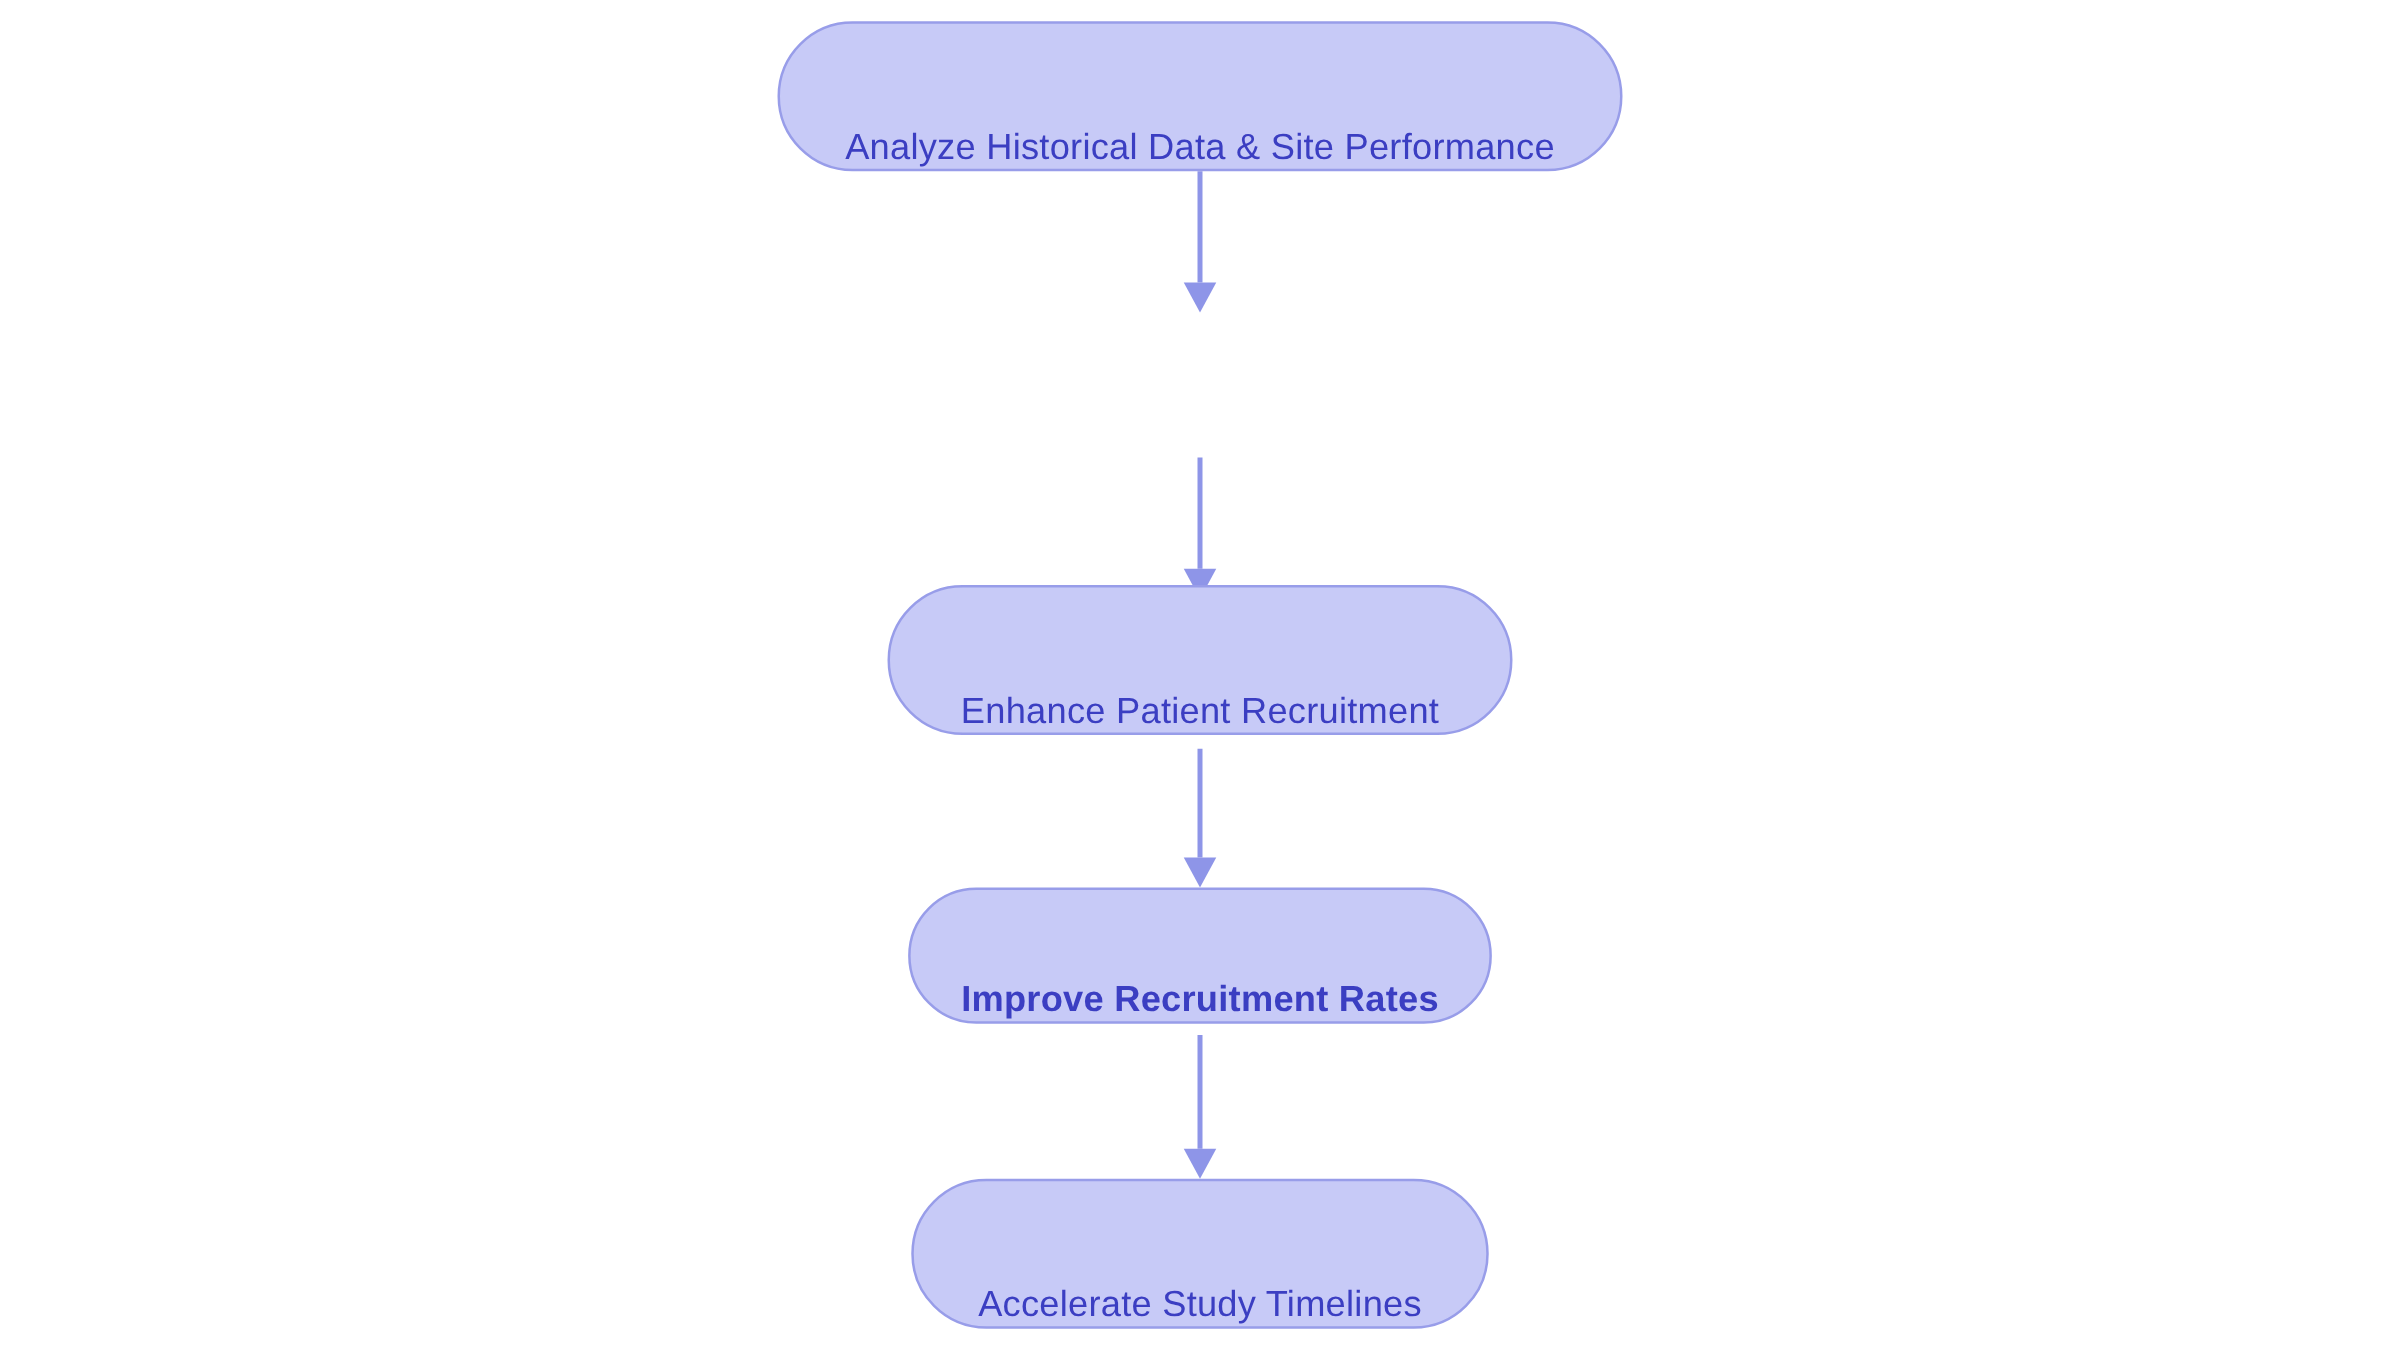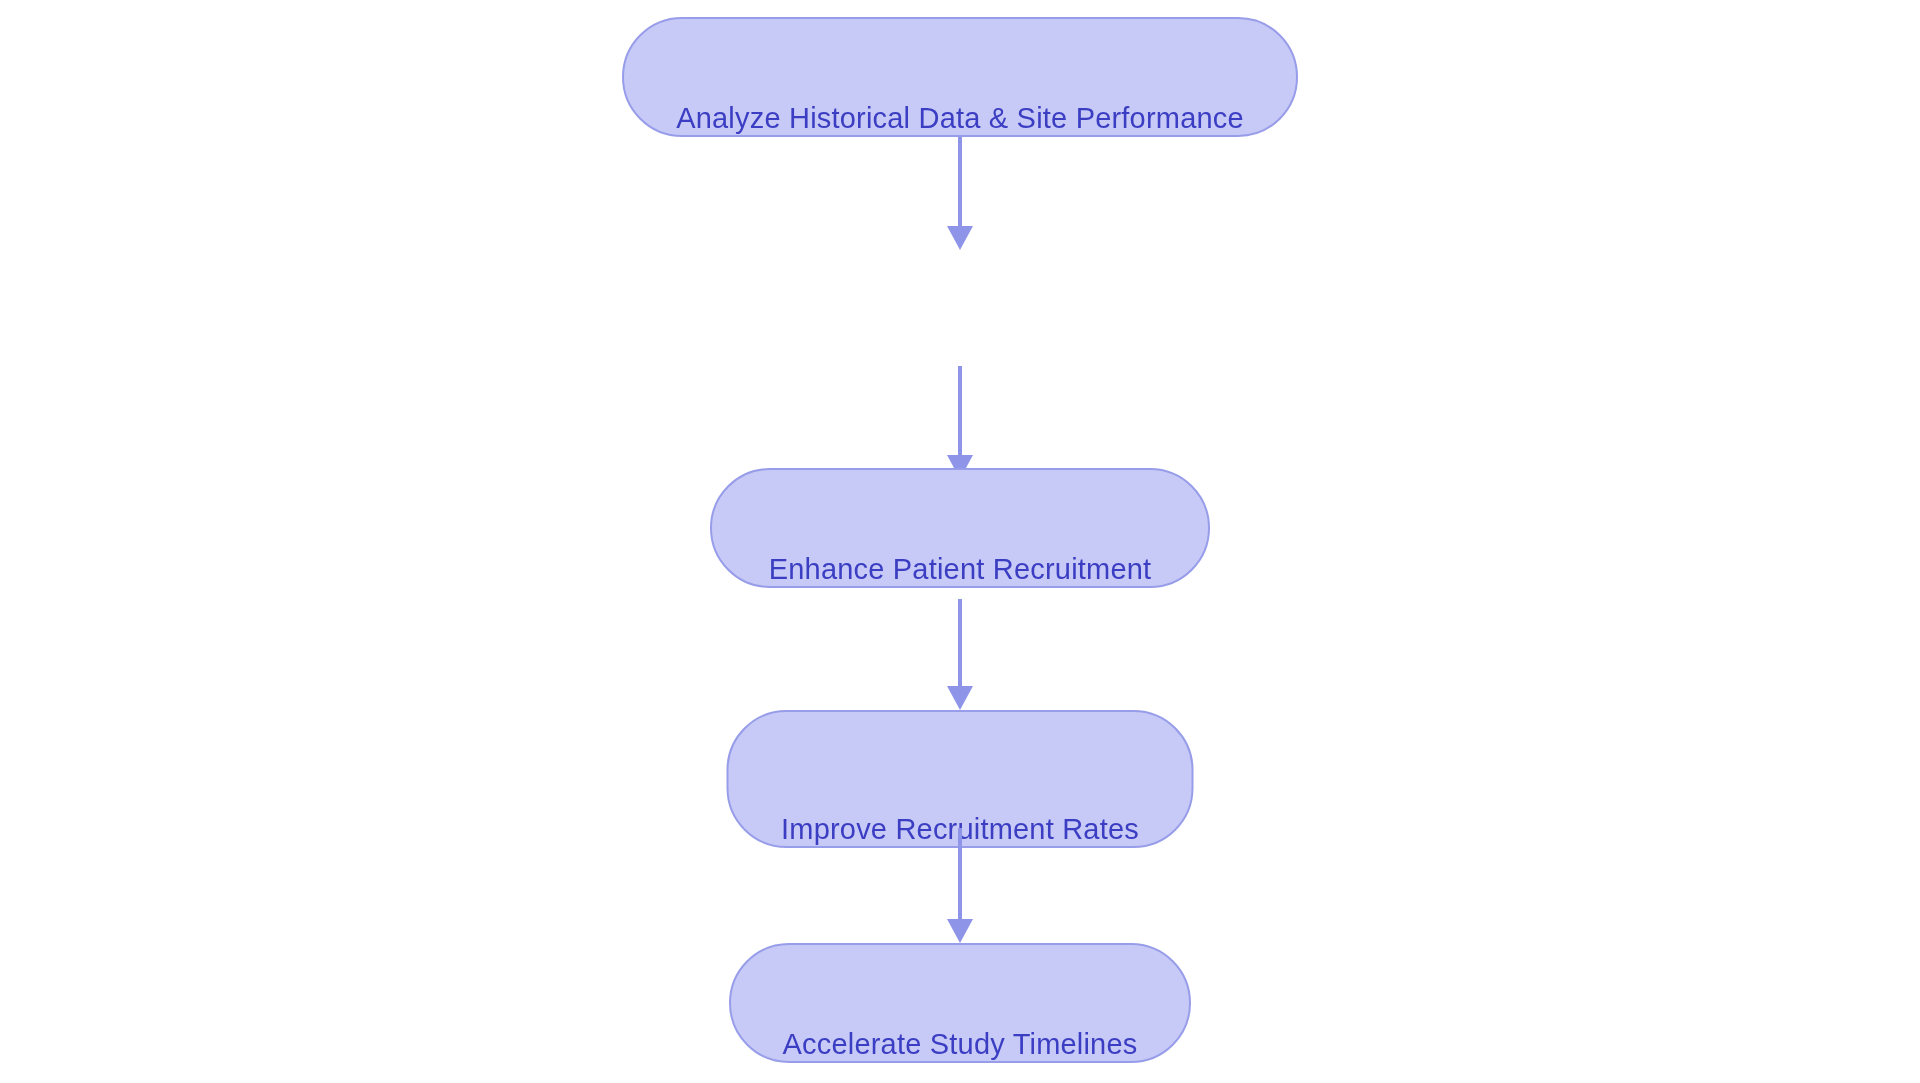--- a/index.html
+++ b/index.html
@@ -36,21 +36,21 @@
     text-align: center;
     color: var(--node-text);
     font-size: 29px;
     font-weight: 500;
     letter-spacing: 0.2px;
     white-space: nowrap;
   }
   .node-1 { top: 17px;  width: 676px; height: 120px; }
   .node-2 { top: 250px; width: 414px; height: 116px; }
   .node-3 { top: 456px; width: 500px; height: 120px; margin-top: 12px; }
-  .node-4 { top: 710px; width: 467px; height: 138px; }
+  .node-4 { top: 710px; width: 467px; height: 109px; font-weight: bold; }
   .node-5 { top: 943px; width: 462px; height: 120px; }
 
   .arrow {
     position: absolute;
     left: 50%;
     transform: translateX(-50%);
     width: 26px;
     display: flex;
     flex-direction: column;
     align-items: center;

